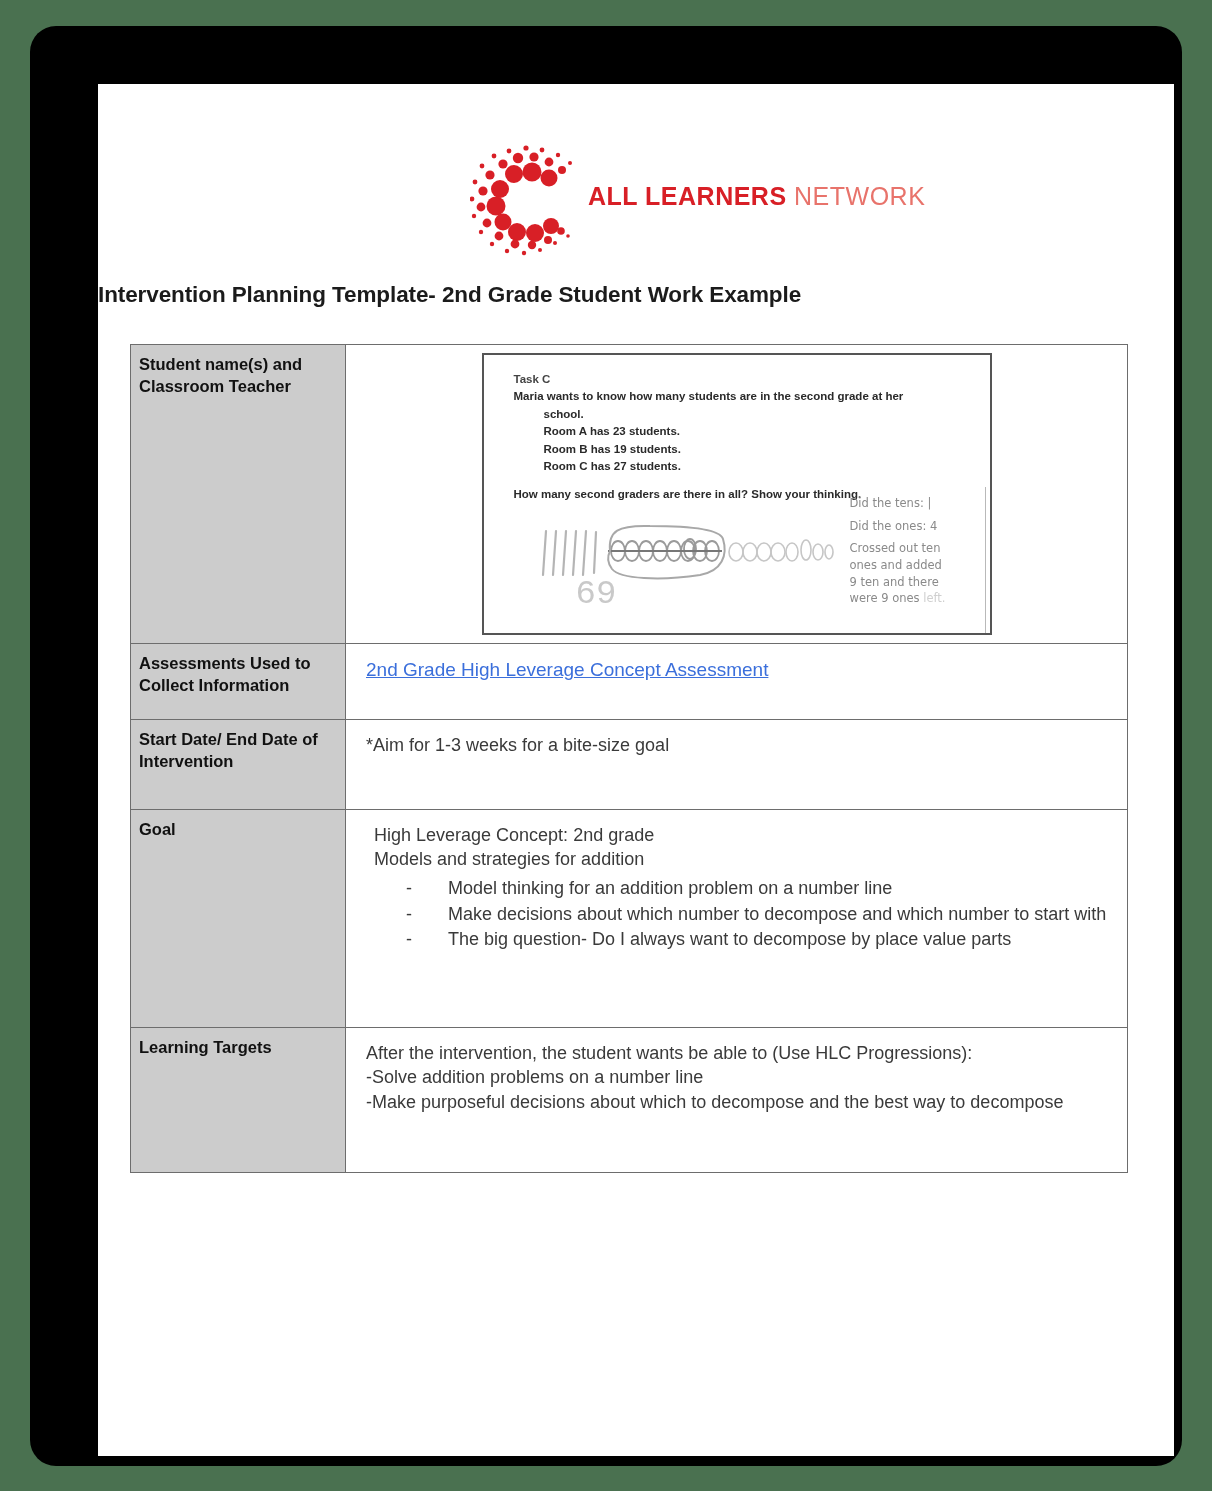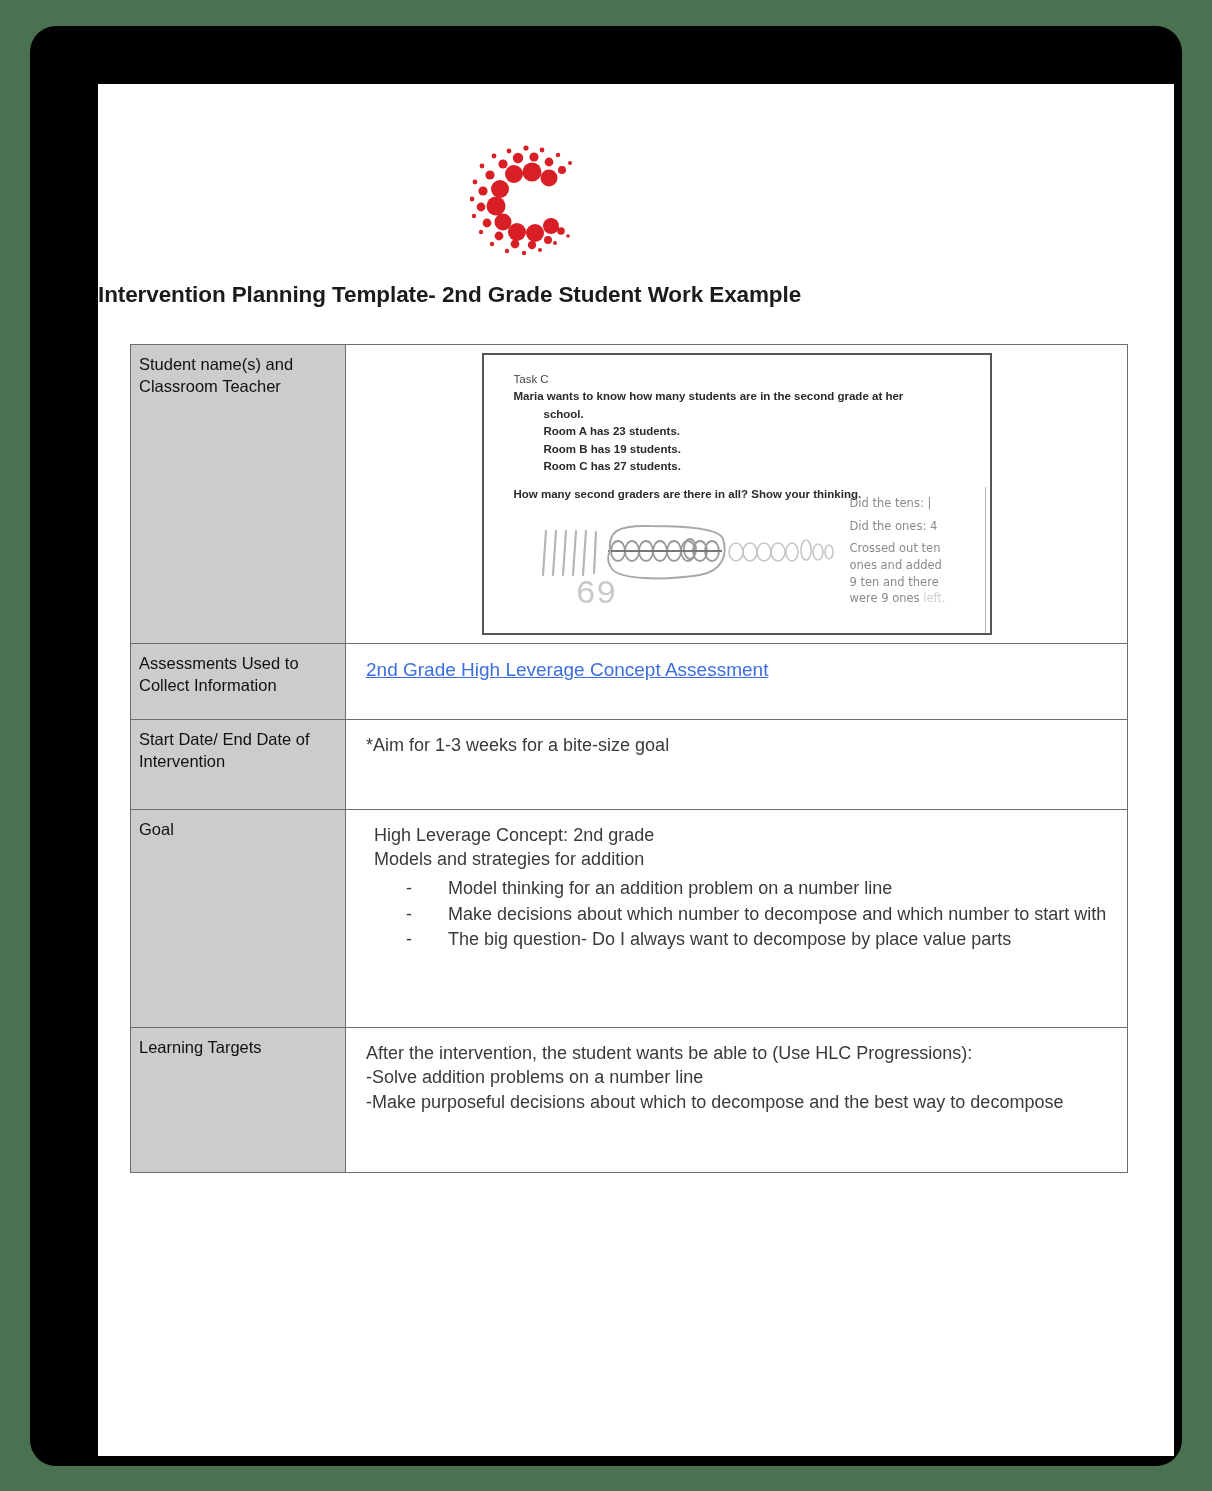--- a/index.html
+++ b/index.html
@@ -65,21 +65,21 @@
     table-layout: fixed;
   }
   .tbl td {
     border: 1px solid #6d6d6d;
     vertical-align: top;
     padding: 0;
   }
   td.lbl {
     width: 215px;
     background: #cccccc;
-    font-weight: 400;
+    font-weight: 700;
     font-size: 16.5px;
     line-height: 1.32;
     color: #111;
     padding: 9px 8px 9px 8px;
   }
   td.val {
     background: #ffffff;
     font-size: 18px;
     line-height: 1.36;
     color: #3a3a3a;
@@ -117,21 +117,21 @@
   .sw-text {
     position: absolute;
     left: 30px; top: 16px;
     width: 430px;
     font-size: 11.5px;
     line-height: 1.52;
     color: #2a2a2a;
     font-weight: 700;
     font-family: "Liberation Sans", sans-serif;
   }
-  .sw-text .taskc { font-weight: 400; color: #444; }
+  .sw-text .taskc { font-weight: 700; color: #444; }
   .sw-text .ind { display: block; padding-left: 30px; }
   .sw-hand {
     position: absolute;
     right: 8px; top: 140px;
     width: 132px;
     font-size: 11.5px;
     line-height: 1.45;
     color: #8a8a8a;
     font-family: "DejaVu Sans", sans-serif;
   }
@@ -200,20 +200,23 @@
           <circle cx="4" cy="72" r="2.2"></circle>
           <circle cx="11" cy="88" r="2.2"></circle>
           <circle cx="22" cy="100" r="2.2"></circle>
           <circle cx="37" cy="107" r="2.2"></circle>
           <circle cx="54" cy="109" r="2.2"></circle>
           <circle cx="70" cy="106" r="2"></circle>
           <circle cx="85" cy="99" r="2"></circle>
           <circle cx="98" cy="92" r="1.8"></circle>
         </g>
       </svg>
+      <div class="logo-text">
+        <span class="bold">ALL LEARNERS</span><span>&nbsp;</span><span class="light">NETWORK</span>
+      </div>
     </div>
 
     <div class="doc-title">Intervention Planning Template- 2nd Grade Student Work Example</div>
 
     <table class="tbl">
       <tbody>
 
         <tr>
           <td class="lbl">Student name(s) and Classroom Teacher</td>
           <td class="val imgcell">

